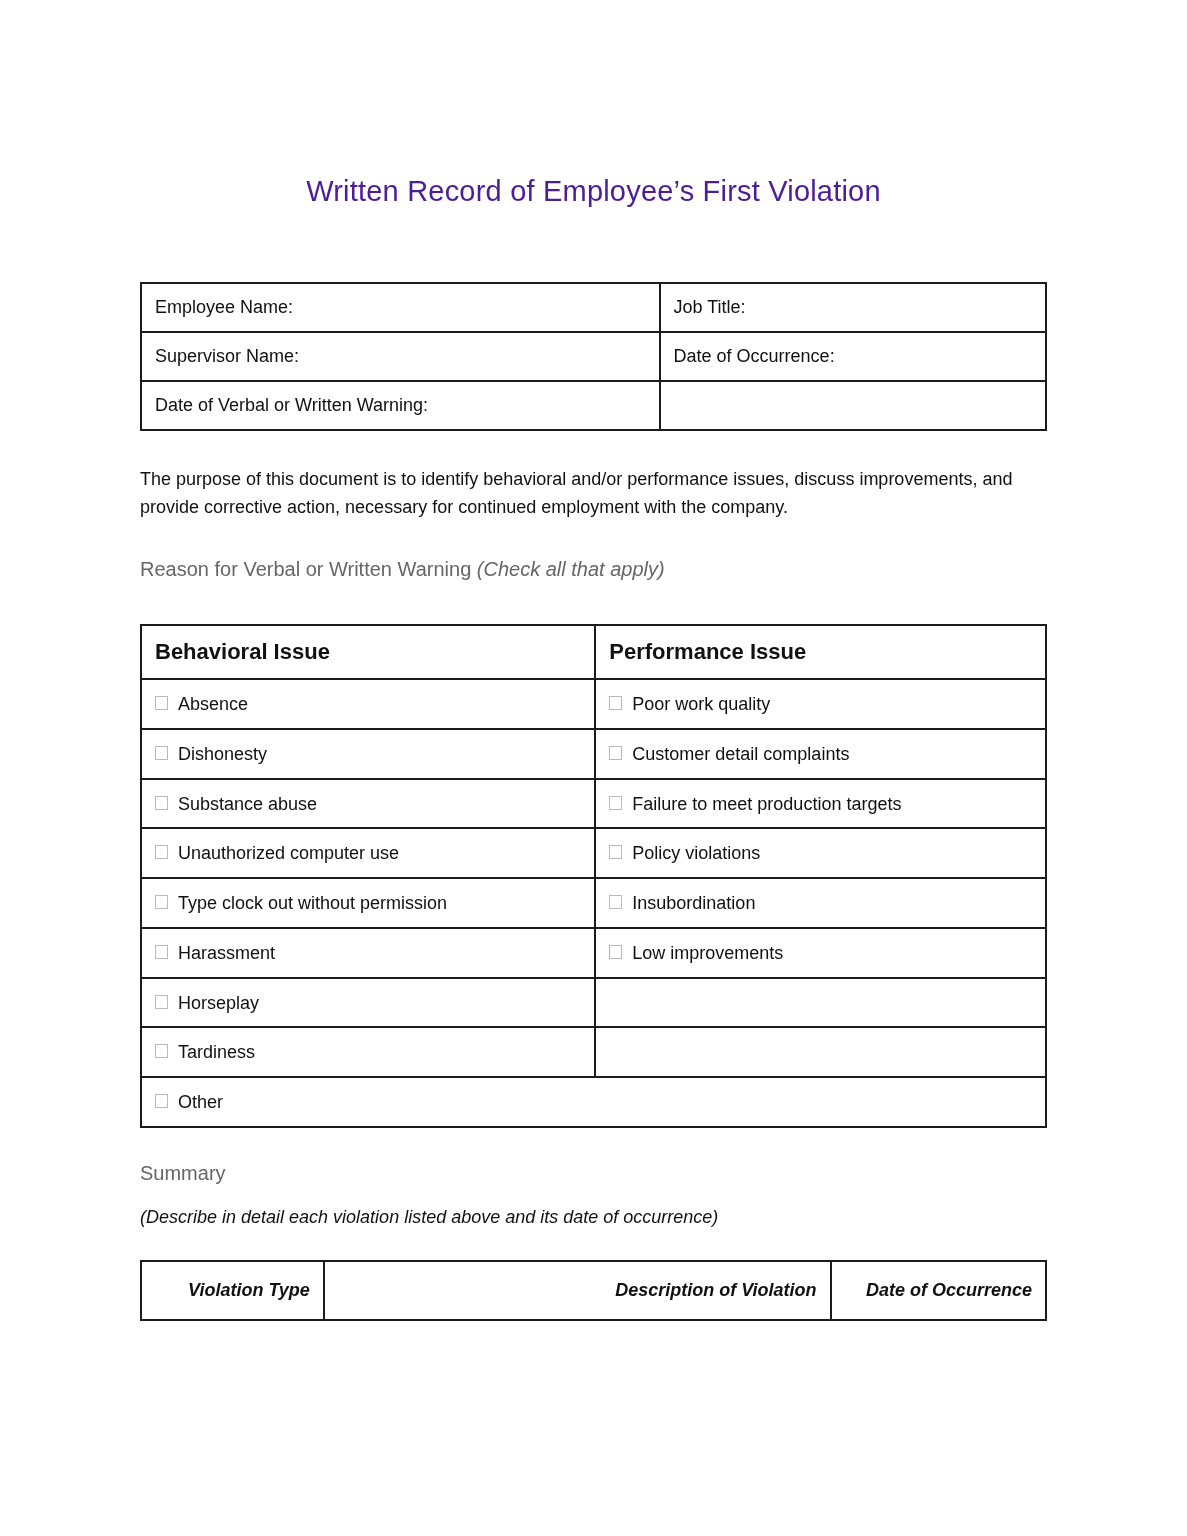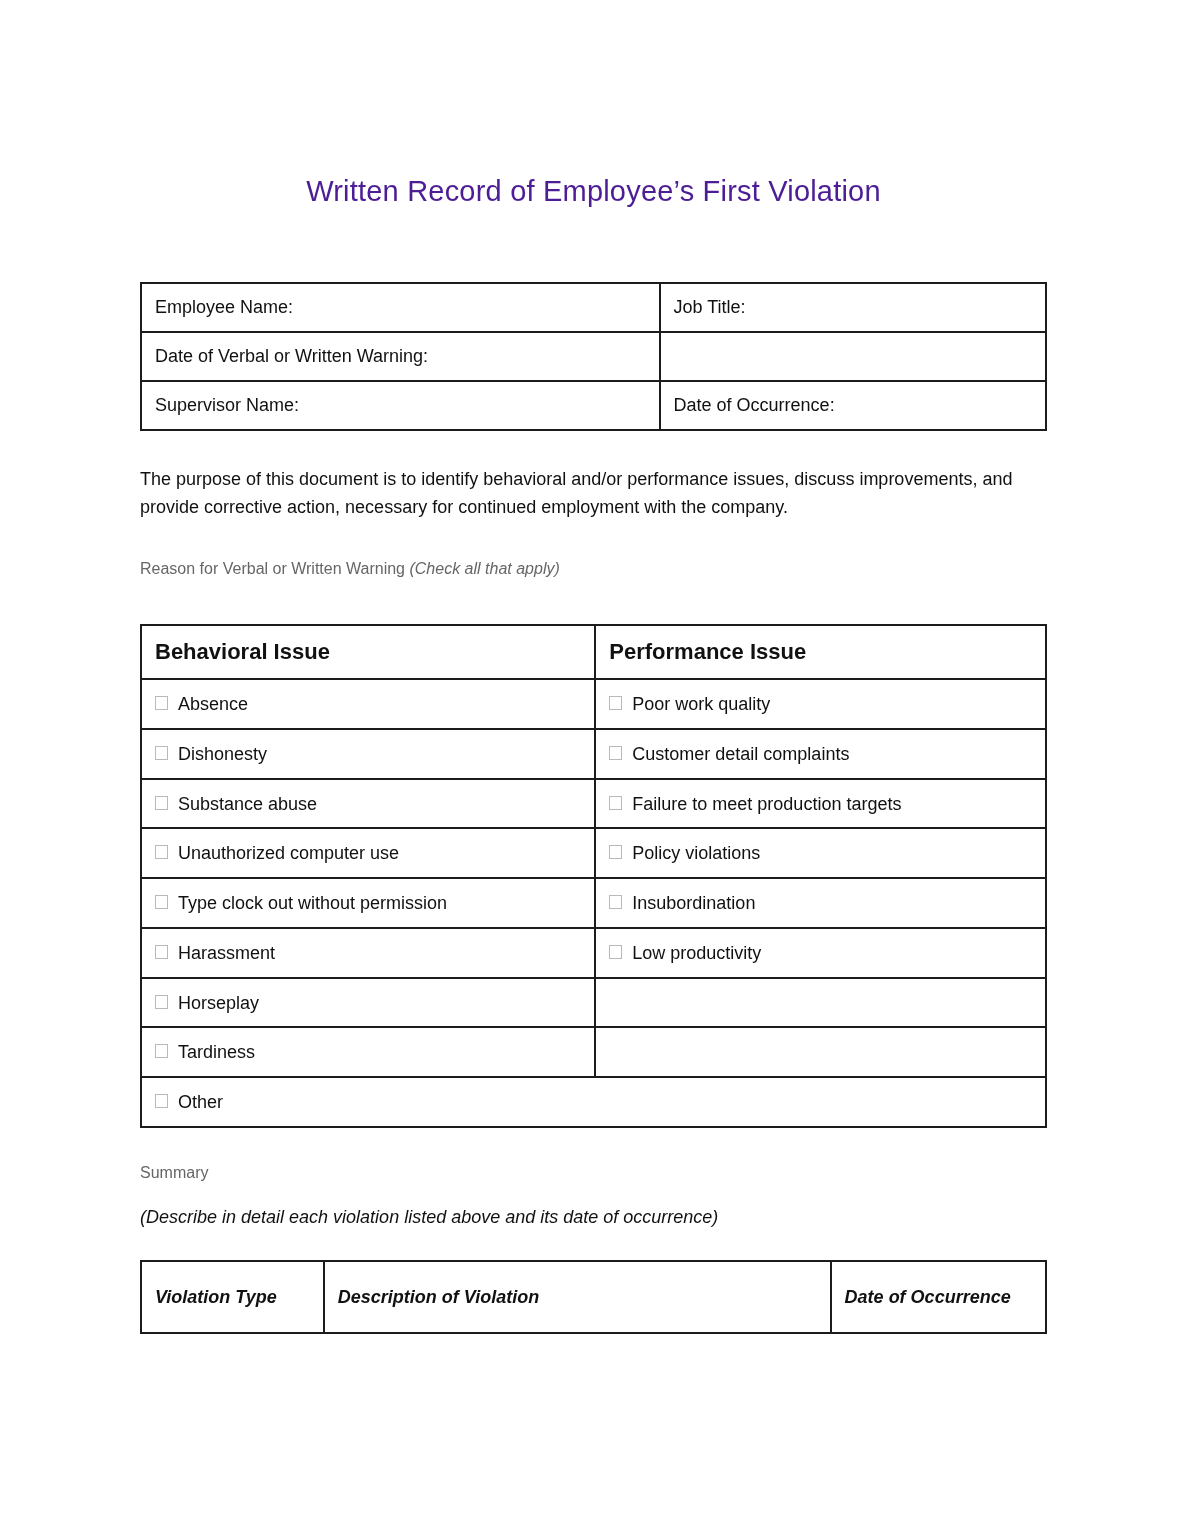--- a/index.html
+++ b/index.html
@@ -27,21 +27,21 @@
   td, th { padding: 13px 13px; font-size: 18px; vertical-align: middle; text-align: left; border-radius: 7px; }
 
   .info-table { margin-top: 74px; }
   .info-table td { height: 49px; }
   .info-col-left { width: 57.3%; }
   .info-col-right { width: 42.7%; }
 
   .purpose { font-size: 18px; line-height: 28px; margin: 34px 0 0 0; color: #111111; }
 
   .section-heading {
-    font-size: 16px;
+    font-size: 20px;
     font-weight: 400;
     color: #666666;
     margin: 33px 0 0 0;
     line-height: 30px;
   }
   .section-heading .heading-note { font-style: italic; }
 
   .reason-table { margin-top: 40px; }
   .reason-table th { height: 48px; font-weight: 700; font-size: 22px; color: #111111; }
   .reason-table td { height: 34px; }
@@ -57,24 +57,24 @@
     margin-right: 10px;
     vertical-align: -1px;
   }
   .cb-label { vertical-align: middle; }
 
   .summary-heading { margin-top: 30px; }
   .summary-note { font-size: 18px; font-style: italic; margin: 17px 0 0 0; line-height: 24px; color: #111111; }
 
   .violations-table { margin-top: 31px; }
   .violations-table th {
-    height: 72px;
+    height: 59px;
     font-weight: 700;
     font-style: italic;
-    text-align: left;
+    text-align: right;
     font-size: 18px;
     line-height: 24px;
     vertical-align: middle;
     color: #111111;
   }
   .vio-col1 { width: 20.2%; }
   .vio-col2 { width: 56.0%; }
   .vio-col3 { width: 23.8%; }
 </style>
 </head>
@@ -88,26 +88,26 @@
     <colgroup>
         <col class="info-col-left">
         <col class="info-col-right">
       </colgroup>
     <tbody>
       <tr>
         <td>Employee Name:</td>
         <td>Job Title:</td>
       </tr>
       <tr>
+        <td>Supervisor Name:</td>
+        <td>Date of Occurrence:</td>
+      </tr>
+      <tr>
         <td>Date of Verbal or Written Warning:</td>
         <td></td>
-      </tr>
-      <tr>
-        <td>Supervisor Name:</td>
-        <td>Date of Occurrence:</td>
       </tr>
     </tbody>
   </table>
 
   <p class="purpose">The purpose of this document is to identify behavioral and/or performance issues, discuss improvements, and provide corrective action, necessary for continued employment with the company.</p>
 
   <h2 class="section-heading"><span>Reason for Verbal or Written Warning</span> <span class="heading-note">(Check all that apply)</span></h2>
 
   <table class="reason-table">
     <colgroup>
@@ -136,21 +136,21 @@
       <tr>
         <td><span class="cb"></span><span class="cb-label">Unauthorized computer use</span></td>
         <td><span class="cb"></span><span class="cb-label">Policy violations</span></td>
       </tr>
       <tr>
         <td><span class="cb"></span><span class="cb-label">Type clock out without permission</span></td>
         <td><span class="cb"></span><span class="cb-label">Insubordination</span></td>
       </tr>
       <tr>
         <td><span class="cb"></span><span class="cb-label">Harassment</span></td>
-        <td><span class="cb"></span><span class="cb-label">Low productivity</span></td>
+        <td><span class="cb"></span><span class="cb-label">Low improvements</span></td>
       </tr>
       <tr>
         <td><span class="cb"></span><span class="cb-label">Horseplay</span></td>
         <td></td>
       </tr>
       <tr>
         <td><span class="cb"></span><span class="cb-label">Tardiness</span></td>
         <td></td>
       </tr>
       <tr>

